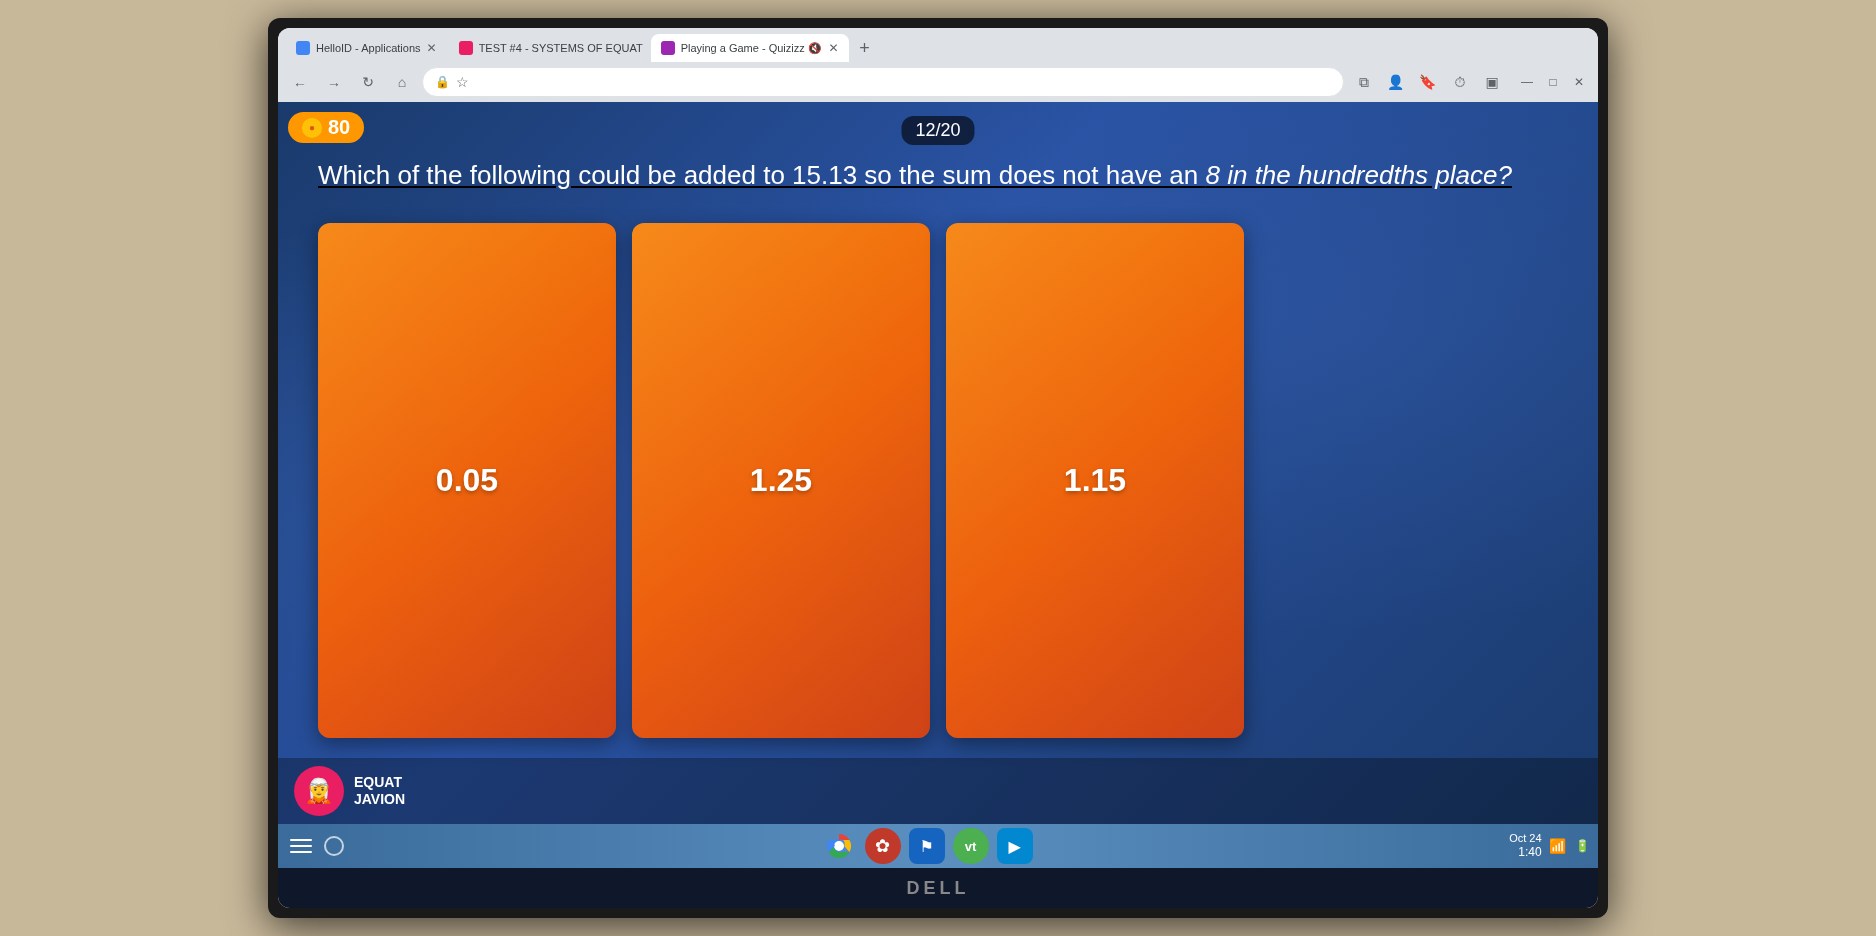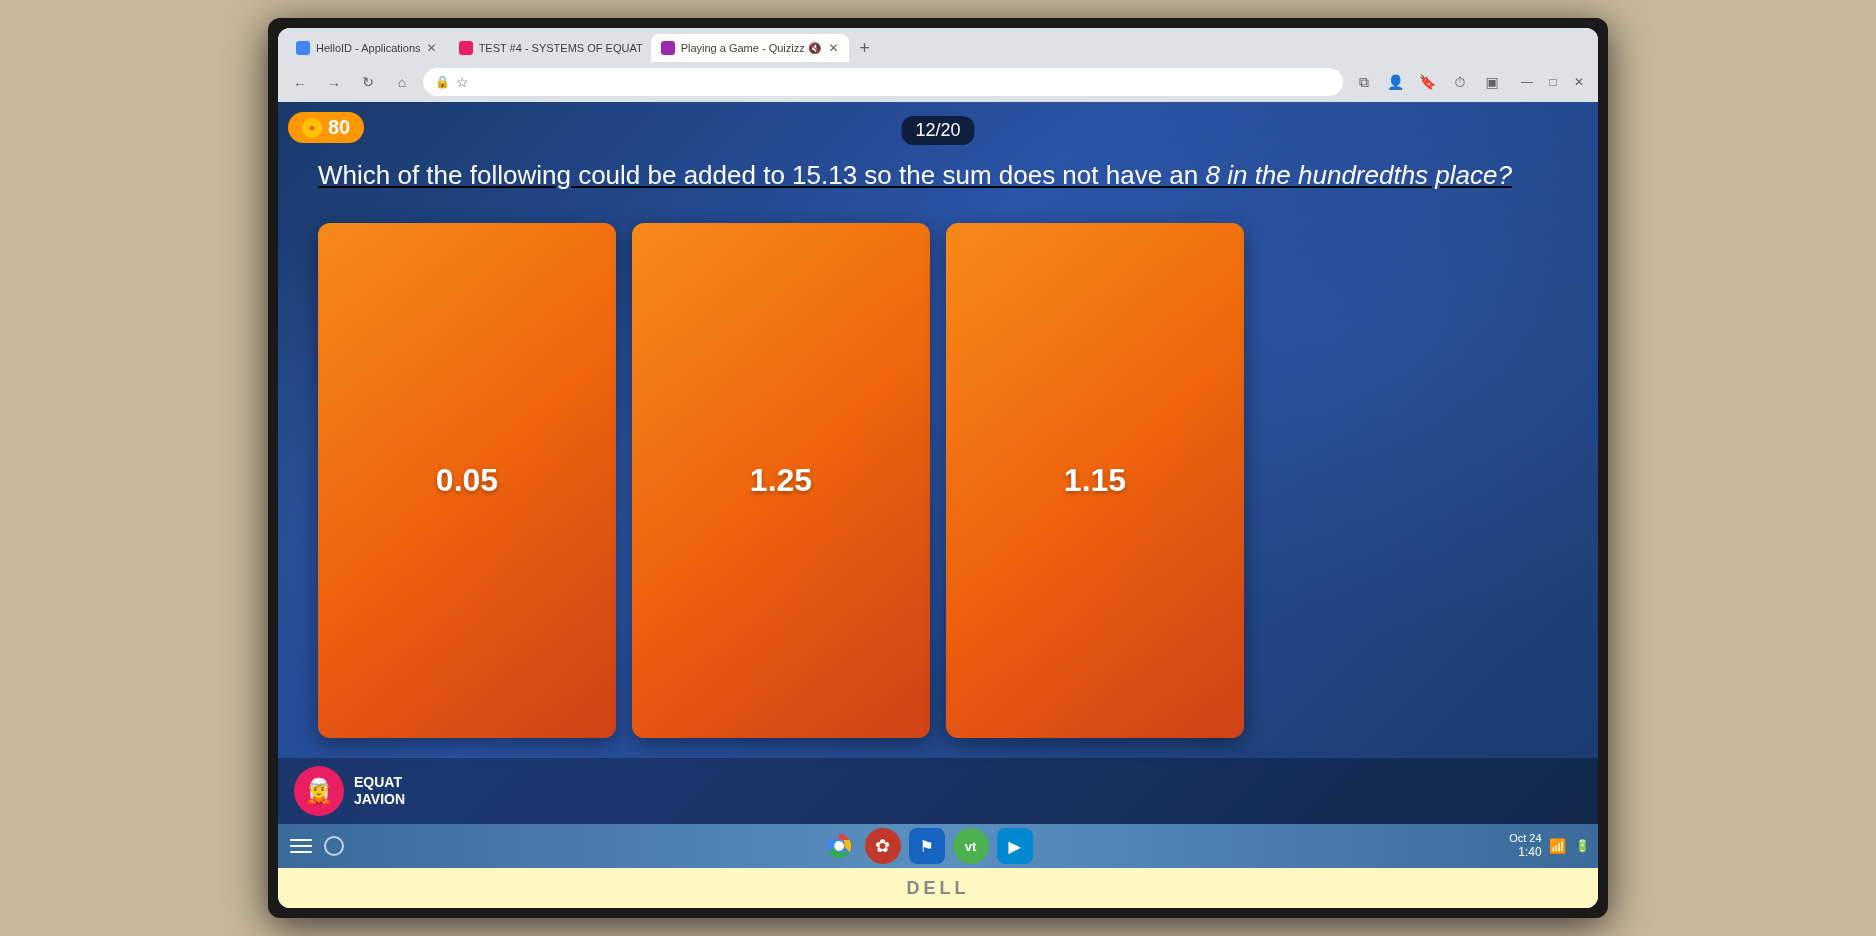--- a/index.html
+++ b/index.html
@@ -412,21 +412,21 @@
       width: 20px;
       height: 20px;
       border: 2px solid rgba(255,255,255,0.7);
       border-radius: 50%;
       margin-left: 8px;
     }
 
     
     .dell-logo-area {
       height: 40px;
-      background: #fef9c3;
+      background: #0f172a;
       display: flex;
       align-items: center;
       justify-content: center;
       flex-shrink: 0;
       border-radius: 0 0 4px 4px;
     }
 
     .dell-logo {
       color: #888;
       font-size: 18px;

